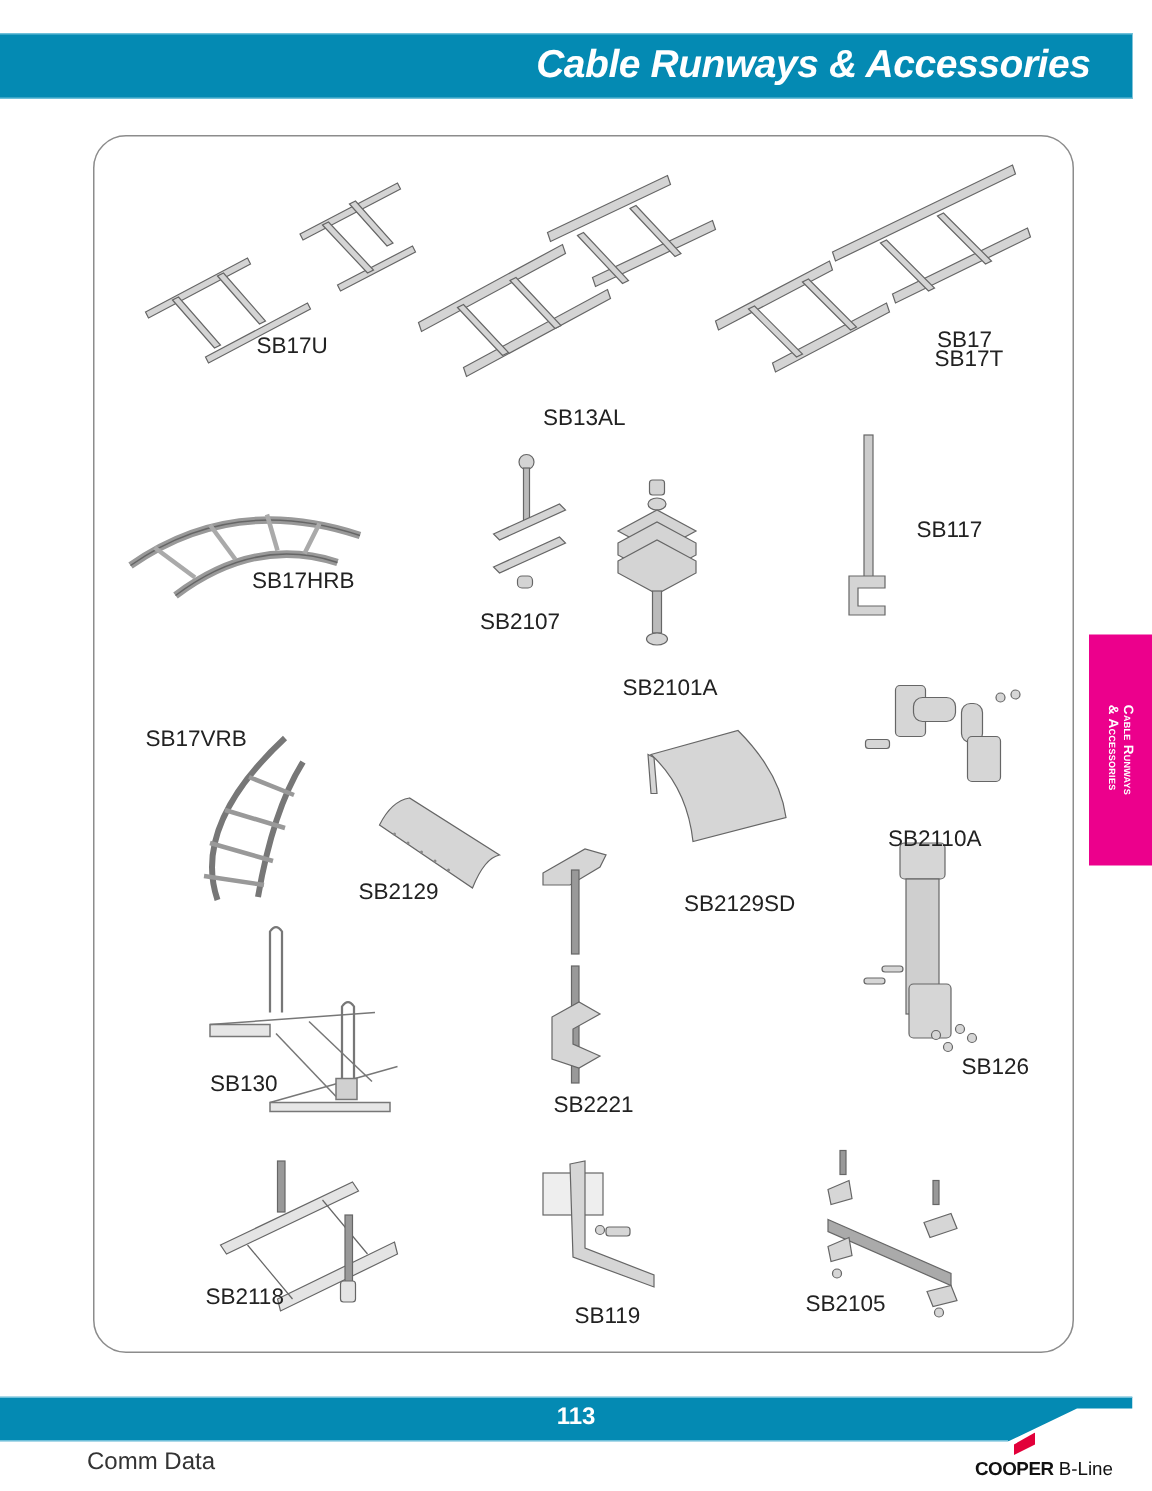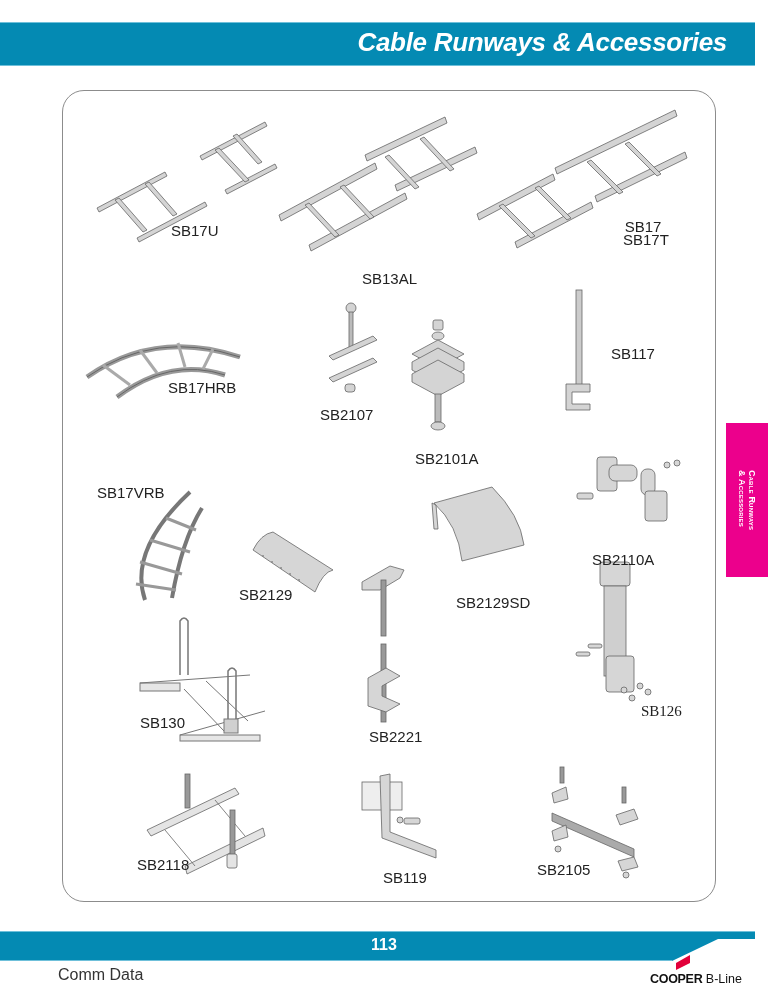--- a/index.html
+++ b/index.html
@@ -257,21 +257,21 @@
 <div class="label" style="left:168px;top:381px;">SB17HRB</div>
 <div class="label" style="left:320px;top:408px;">SB2107</div>
 <div class="label" style="left:415px;top:436px;margin-top:16px;">SB2101A</div>
 <div class="label" style="left:611px;top:347px;">SB117</div>
 <div class="label" style="left:97px;top:486px;">SB17VRB</div>
 <div class="label" style="left:592px;top:513px;margin-top:40px;">SB2110A</div>
 <div class="label" style="left:456px;top:567px;margin-top:29px;">SB2129SD</div>
 <div class="label" style="left:239px;top:588px;">SB2129</div>
 <div class="label" style="left:140px;top:716px;">SB130</div>
 <div class="label" style="left:369px;top:730px;">SB2221</div>
-<div class="label" style="left:641px;top:705px;font-family:Liberation Serif, serif;">SB126</div>
+<div class="label" style="left:641px;top:705px;">SB126</div>
 <div class="label" style="left:137px;top:858px;">SB2118</div>
 <div class="label" style="left:383px;top:871px;">SB119</div>
 <div class="label" style="left:537px;top:863px;">SB2105</div>
 
 <div class="footer-bar">
   <svg width="755" height="30" style="display:block">
     <polygon points="0,0 755,0 755,8 718,8 672,30 0,30" fill="#048ab3"></polygon>
     <line x1="0" y1="0.5" x2="755" y2="0.5" stroke="#6fc0da" stroke-width="1"></line>
     <line x1="0" y1="29.5" x2="672" y2="29.5" stroke="#6fc0da" stroke-width="1"></line>
   </svg>

